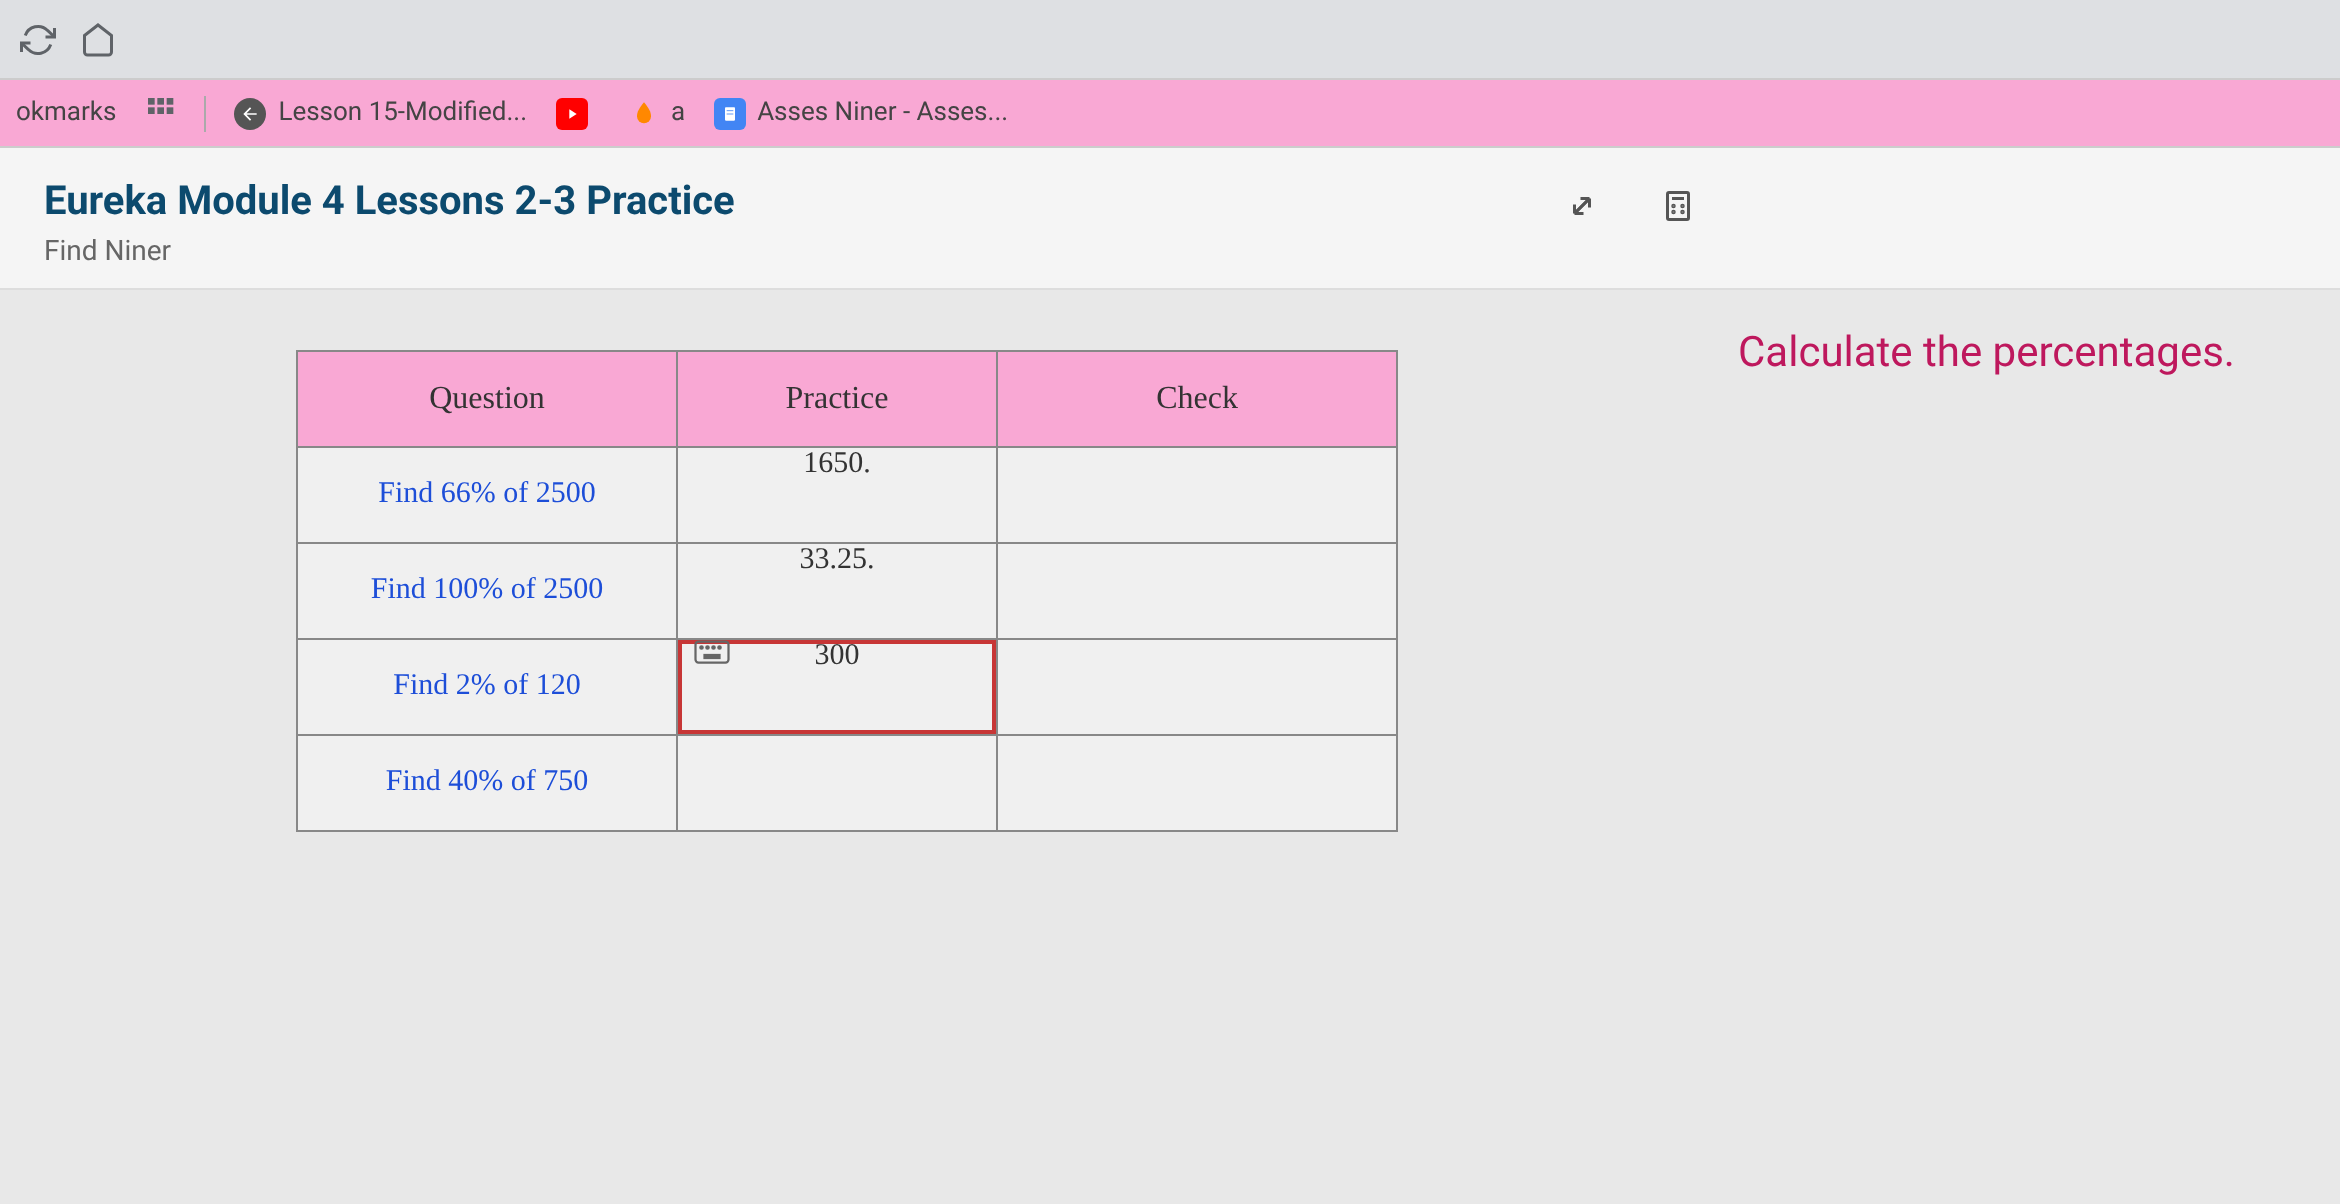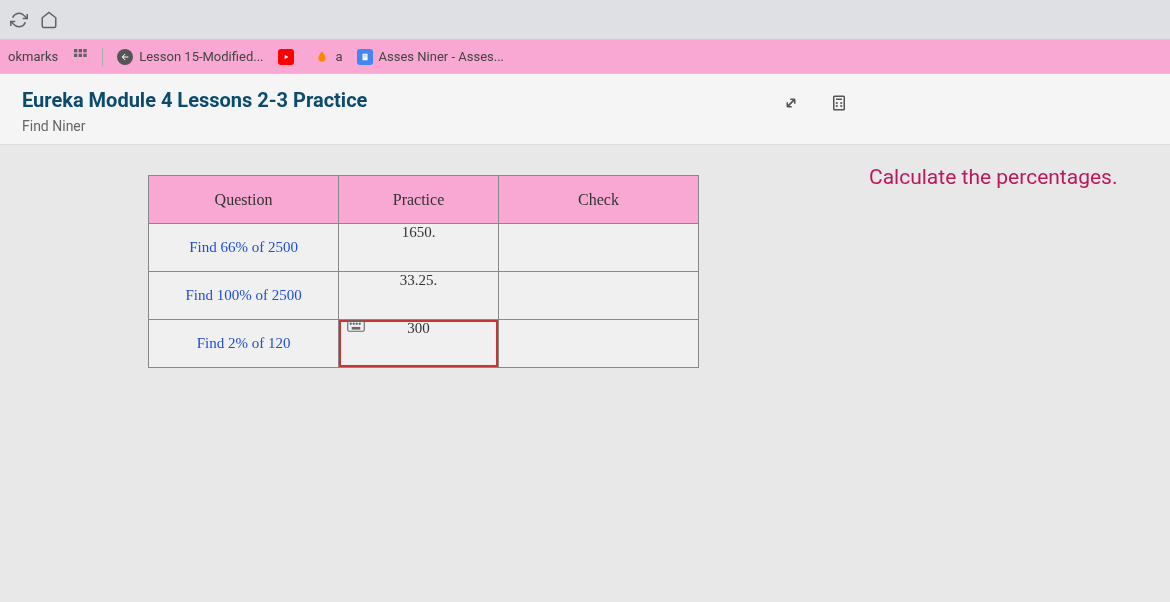--- a/index.html
+++ b/index.html
@@ -301,19 +301,28 @@
                     <circle cx="9" cy="5" r="0.8" fill="currentColor"></circle>
                     <circle cx="13" cy="5" r="0.8" fill="currentColor"></circle>
                     <circle cx="17" cy="5" r="0.8" fill="currentColor"></circle>
                     <rect x="7" y="10" width="10" height="2" fill="currentColor"></rect>
                   </svg></span>
                 <span>300</span>
               </div>
             </td>
             <td></td>
           </tr>
+          <tr>
+            <td class="question-cell">Find 40% of 750</td>
+            <td class="solution-cell">
+              <div class="solution-inner">
+                <span></span>
+              </div>
+            </td>
+            <td></td>
+          </tr>
         </tbody>
     </table>
   </div>
   <div class="sidebar-right">
     <div class="instruction">Calculate the percentages.</div>
   </div>
 </div>
 
 </body></html>

